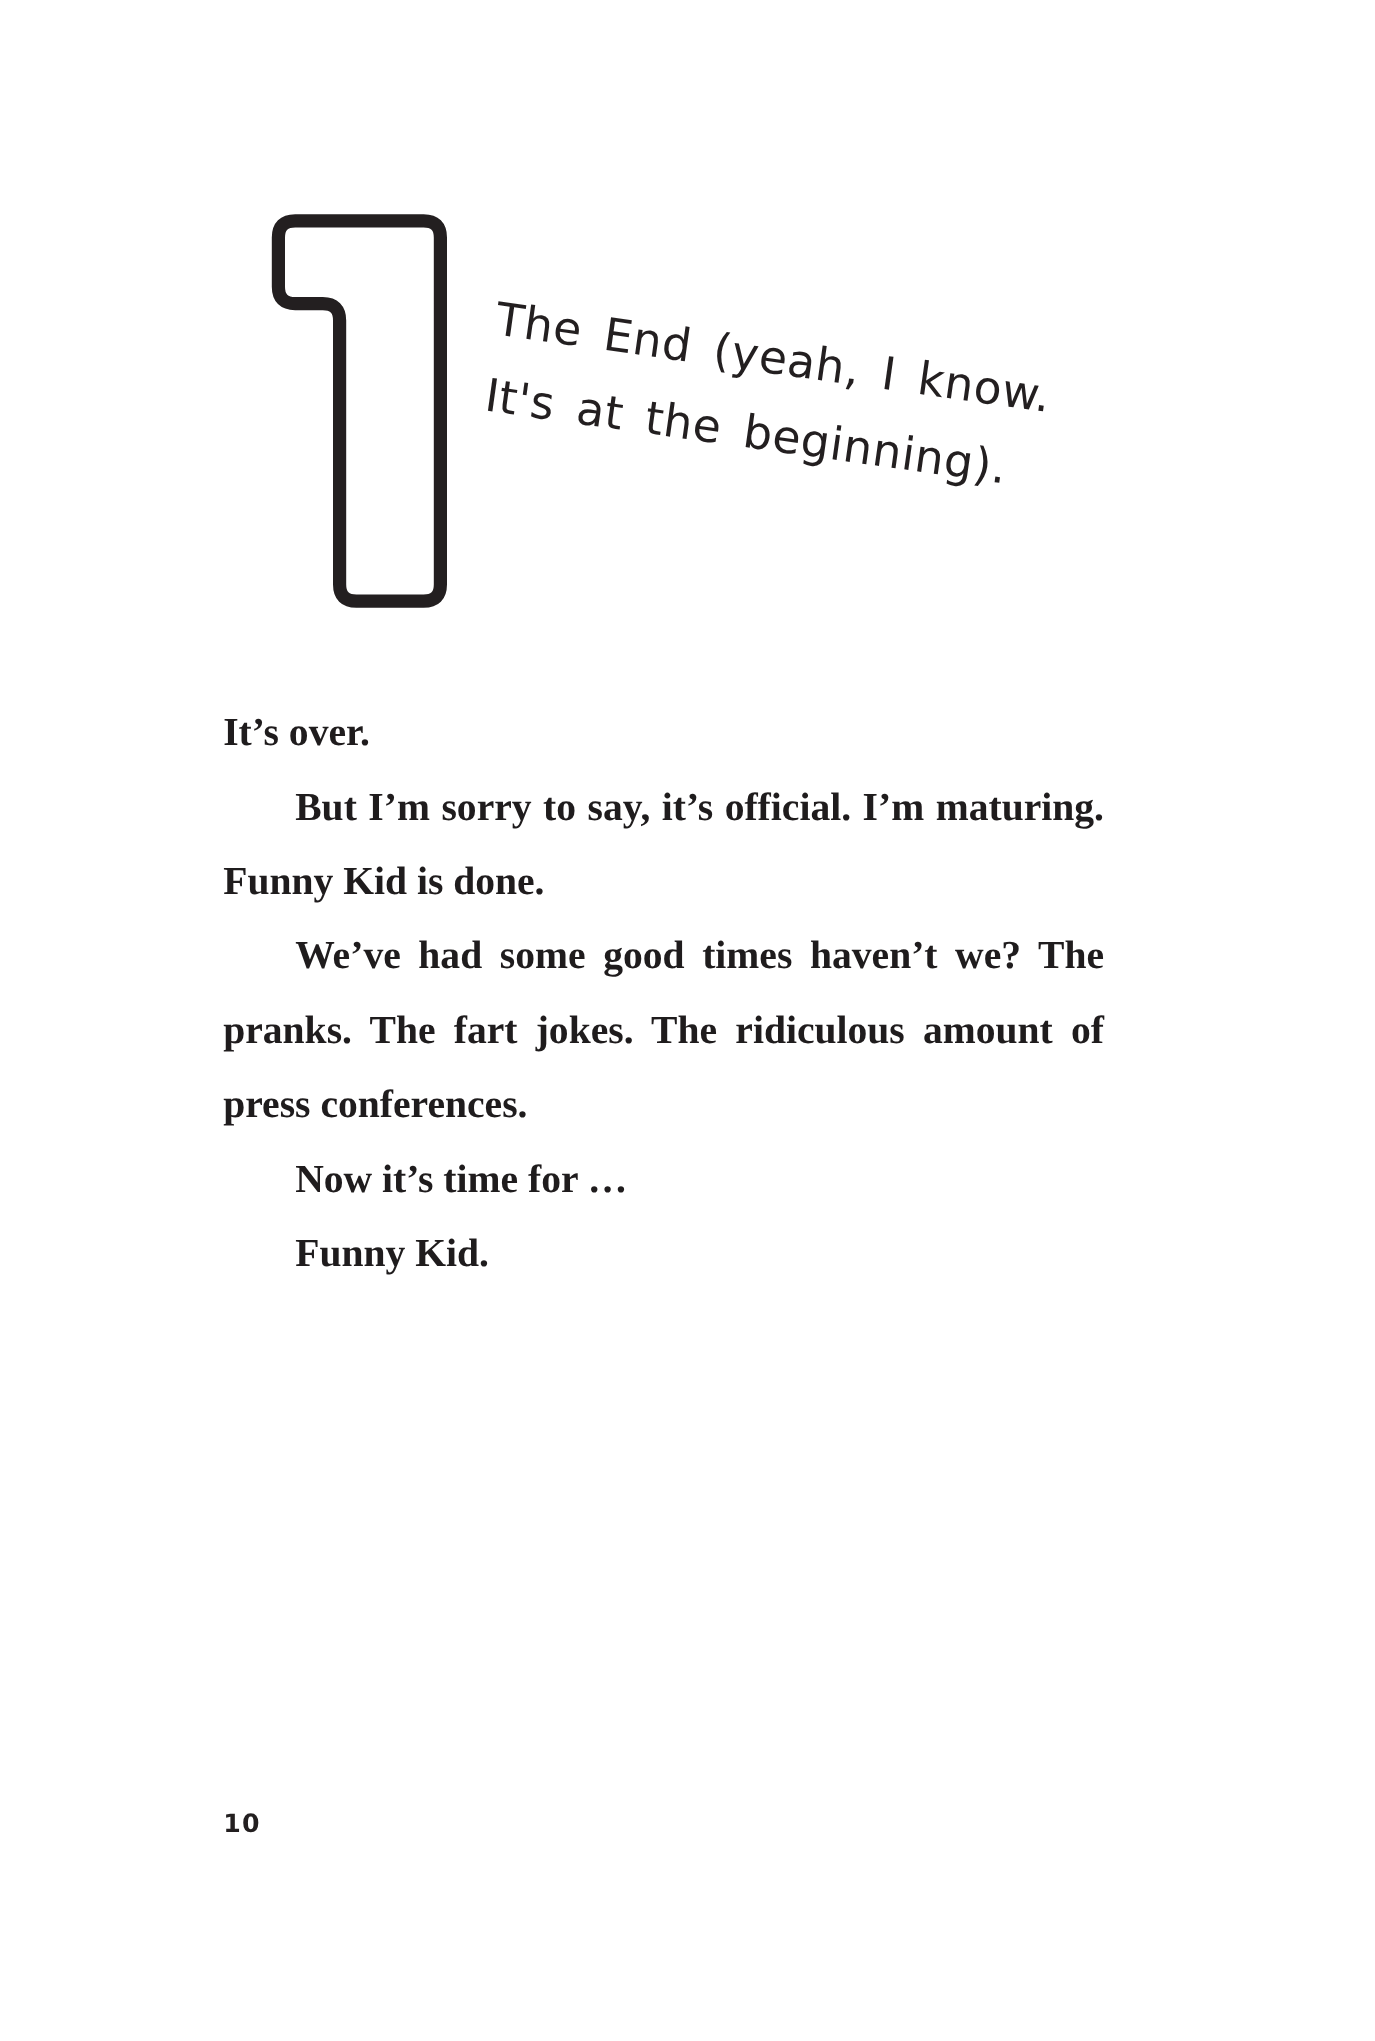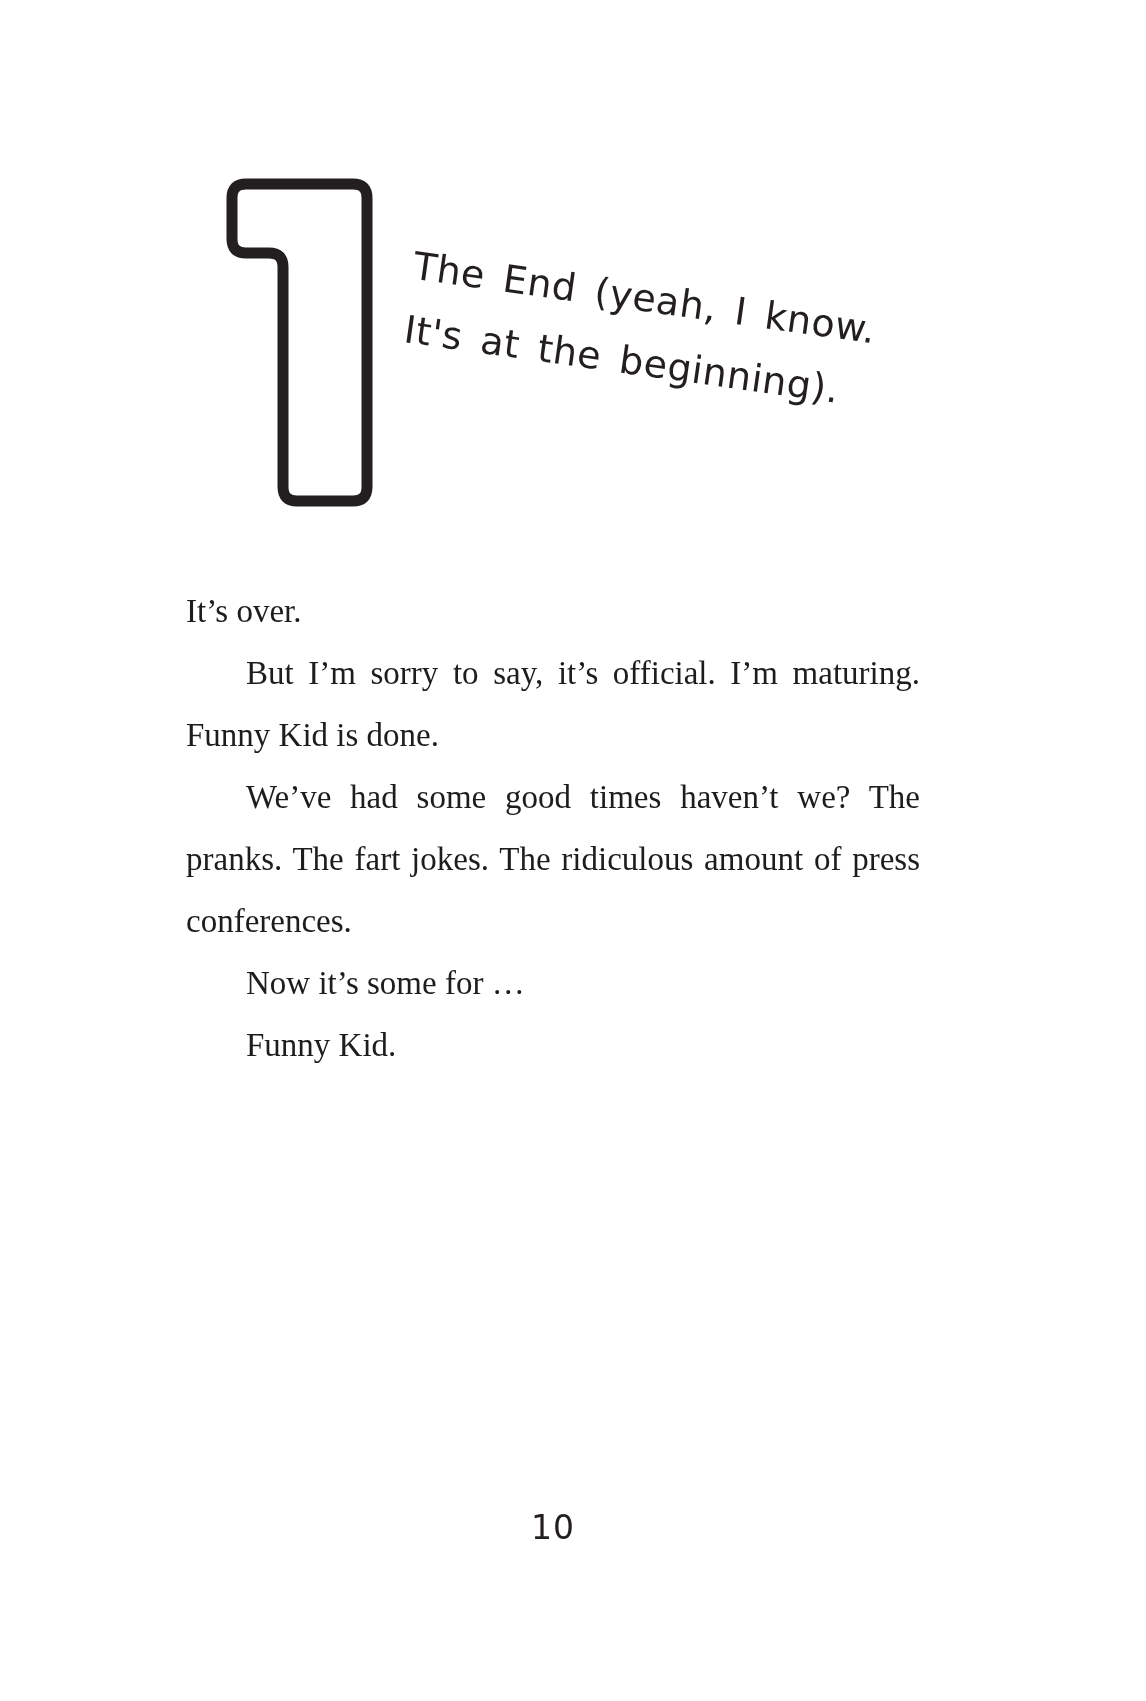--- a/index.html
+++ b/index.html
@@ -38,31 +38,31 @@
     position: absolute;
     left: 186px;
     top: 580px;
     width: 734px;
     font-family: "Liberation Serif", serif;
     font-size: 33px;
     line-height: 62px;
     text-align: justify;
     color: #1f1c1d;
   }
-  .body-text p { margin: 0; }
+  .body-text p { margin: 0; font-weight: bold; }
   .body-text p.indent { text-indent: 60px; }
   .page-number {
     position: absolute;
     left: 186px;
     top: 1508px;
     width: 734px;
-    text-align: center;
+    text-align: left;
     font-family: "DejaVu Sans", sans-serif;
-    font-weight: normal;
-    font-size: 33px;
+    font-weight: bold;
+    font-size: 21px;
     letter-spacing: 1px;
     color: #231f20;
   }
 </style>
 </head>
 <body>
 
 <div class="page">
 
   <div class="chapter-figure" aria-label="1">
@@ -73,19 +73,19 @@
 
   <div class="chapter-title">
     <div>The End (yeah, I know.</div>
     <div>It's at the beginning).</div>
   </div>
 
   <div class="body-text">
     <p>It’s over.</p>
     <p class="indent">But I’m sorry to say, it’s official. I’m maturing. Funny Kid is done.</p>
     <p class="indent">We’ve had some good times haven’t we? The pranks. The fart jokes. The ridiculous amount of press conferences.</p>
-    <p class="indent">Now it’s some for …</p>
+    <p class="indent">Now it’s time for …</p>
     <p class="indent">Funny Kid.</p>
   </div>
 
   <div class="page-number">10</div>
 
 </div>
 
 </body></html>

